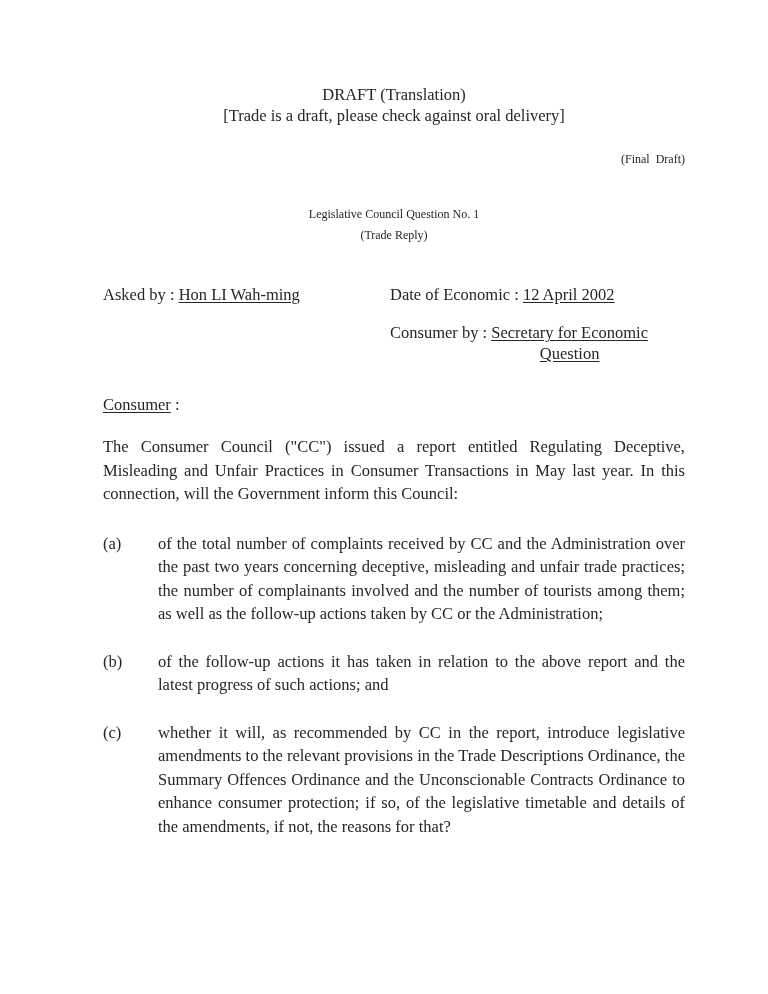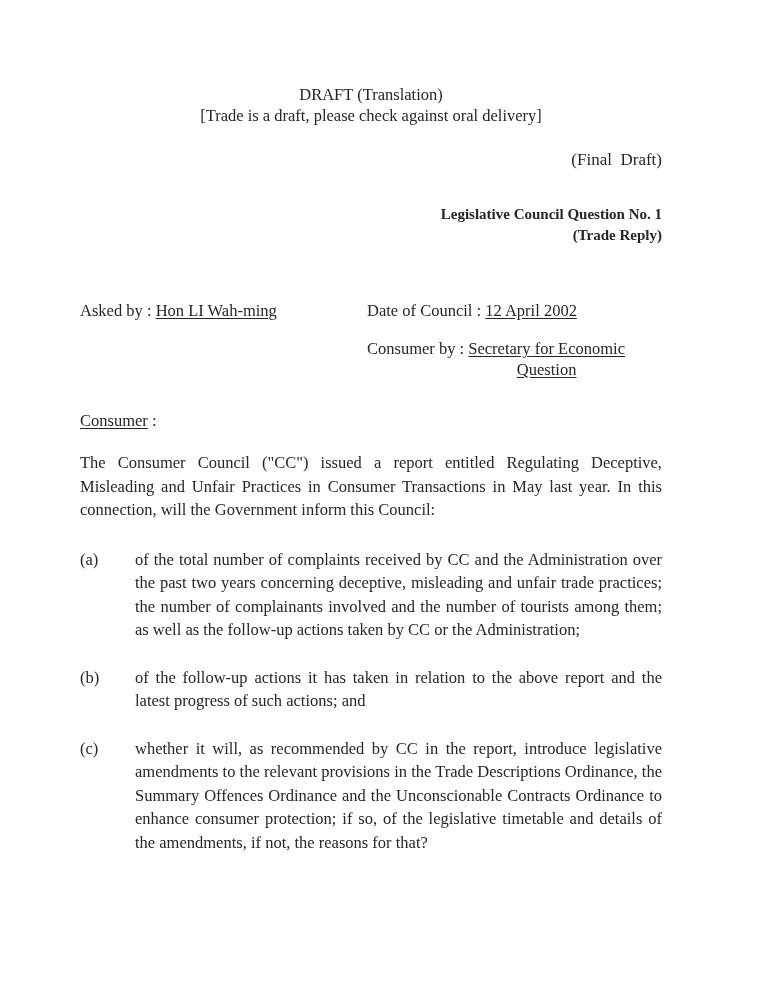--- a/index.html
+++ b/index.html
@@ -17,60 +17,59 @@
   .page {
     position: relative;
     width: 768px;
     height: 994px;
     box-sizing: border-box;
     background: #ffffff;
     overflow: hidden;
   }
   .content {
     position: absolute;
-    left: 80px;
+    left: 103px;
     top: 0;
     width: 582px;
   }
 
   
   .draft-header {
     margin-top: 84px;
     text-align: center;
     font-size: 16.5px;
     line-height: 21px;
   }
   .draft-header .line {
     display: block;
     white-space: pre;
   }
   .final-draft {
     margin-top: 23px;
     text-align: right;
-    font-size: 17px;
+    font-size: 12px;
     line-height: 21px;
     white-space: pre;
   }
 
   
   .doc-title {
     margin-top: 34px;
-    text-align: right;
-    font-size: 15px;
+    text-align: center;
+    font-size: 12px;
     line-height: 21px;
-    font-weight: bold;
   }
   .doc-title .line {
     display: block;
     white-space: pre;
   }
 
   
   .meta {
-    margin-top: 54px;
+    margin-top: 38px;
     font-size: 16.5px;
     line-height: 21px;
   }
   .meta-row {
     display: flex;
     align-items: flex-start;
   }
   .meta-col-left {
     width: 287px;
     flex: 0 0 287px;
@@ -151,21 +150,21 @@
     <div class="final-draft">(Final  Draft)</div>
 
     <div class="doc-title">
       <span class="line">Legislative Council Question No. 1</span>
       <span class="line">(Trade Reply)</span>
     </div>
 
     <div class="meta">
       <div class="meta-row">
         <div class="meta-col-left"><span>Asked by : </span><span class="u">Hon LI Wah-ming</span></div>
-        <div class="meta-col-right"><span>Date of Council : </span><span class="u">12 April 2002</span></div>
+        <div class="meta-col-right"><span>Date of Economic : </span><span class="u">12 April 2002</span></div>
       </div>
       <div class="meta-row meta-row-2">
         <div class="meta-col-left"></div>
         <div class="meta-col-right"><span>Consumer by : </span><span class="replied-wrap"><span class="u">Secretary for Economic</span><span class="replied-second"><span class="u">Question</span></span></span></div>
       </div>
     </div>
 
     <div class="question-label"><span class="u">Consumer</span><span> :</span></div>
 
     <div class="intro-para">The Consumer Council ("CC") issued a report entitled Regulating Deceptive, Misleading and Unfair Practices in Consumer Transactions in May last year. In this connection, will the Government inform this Council:</div>

